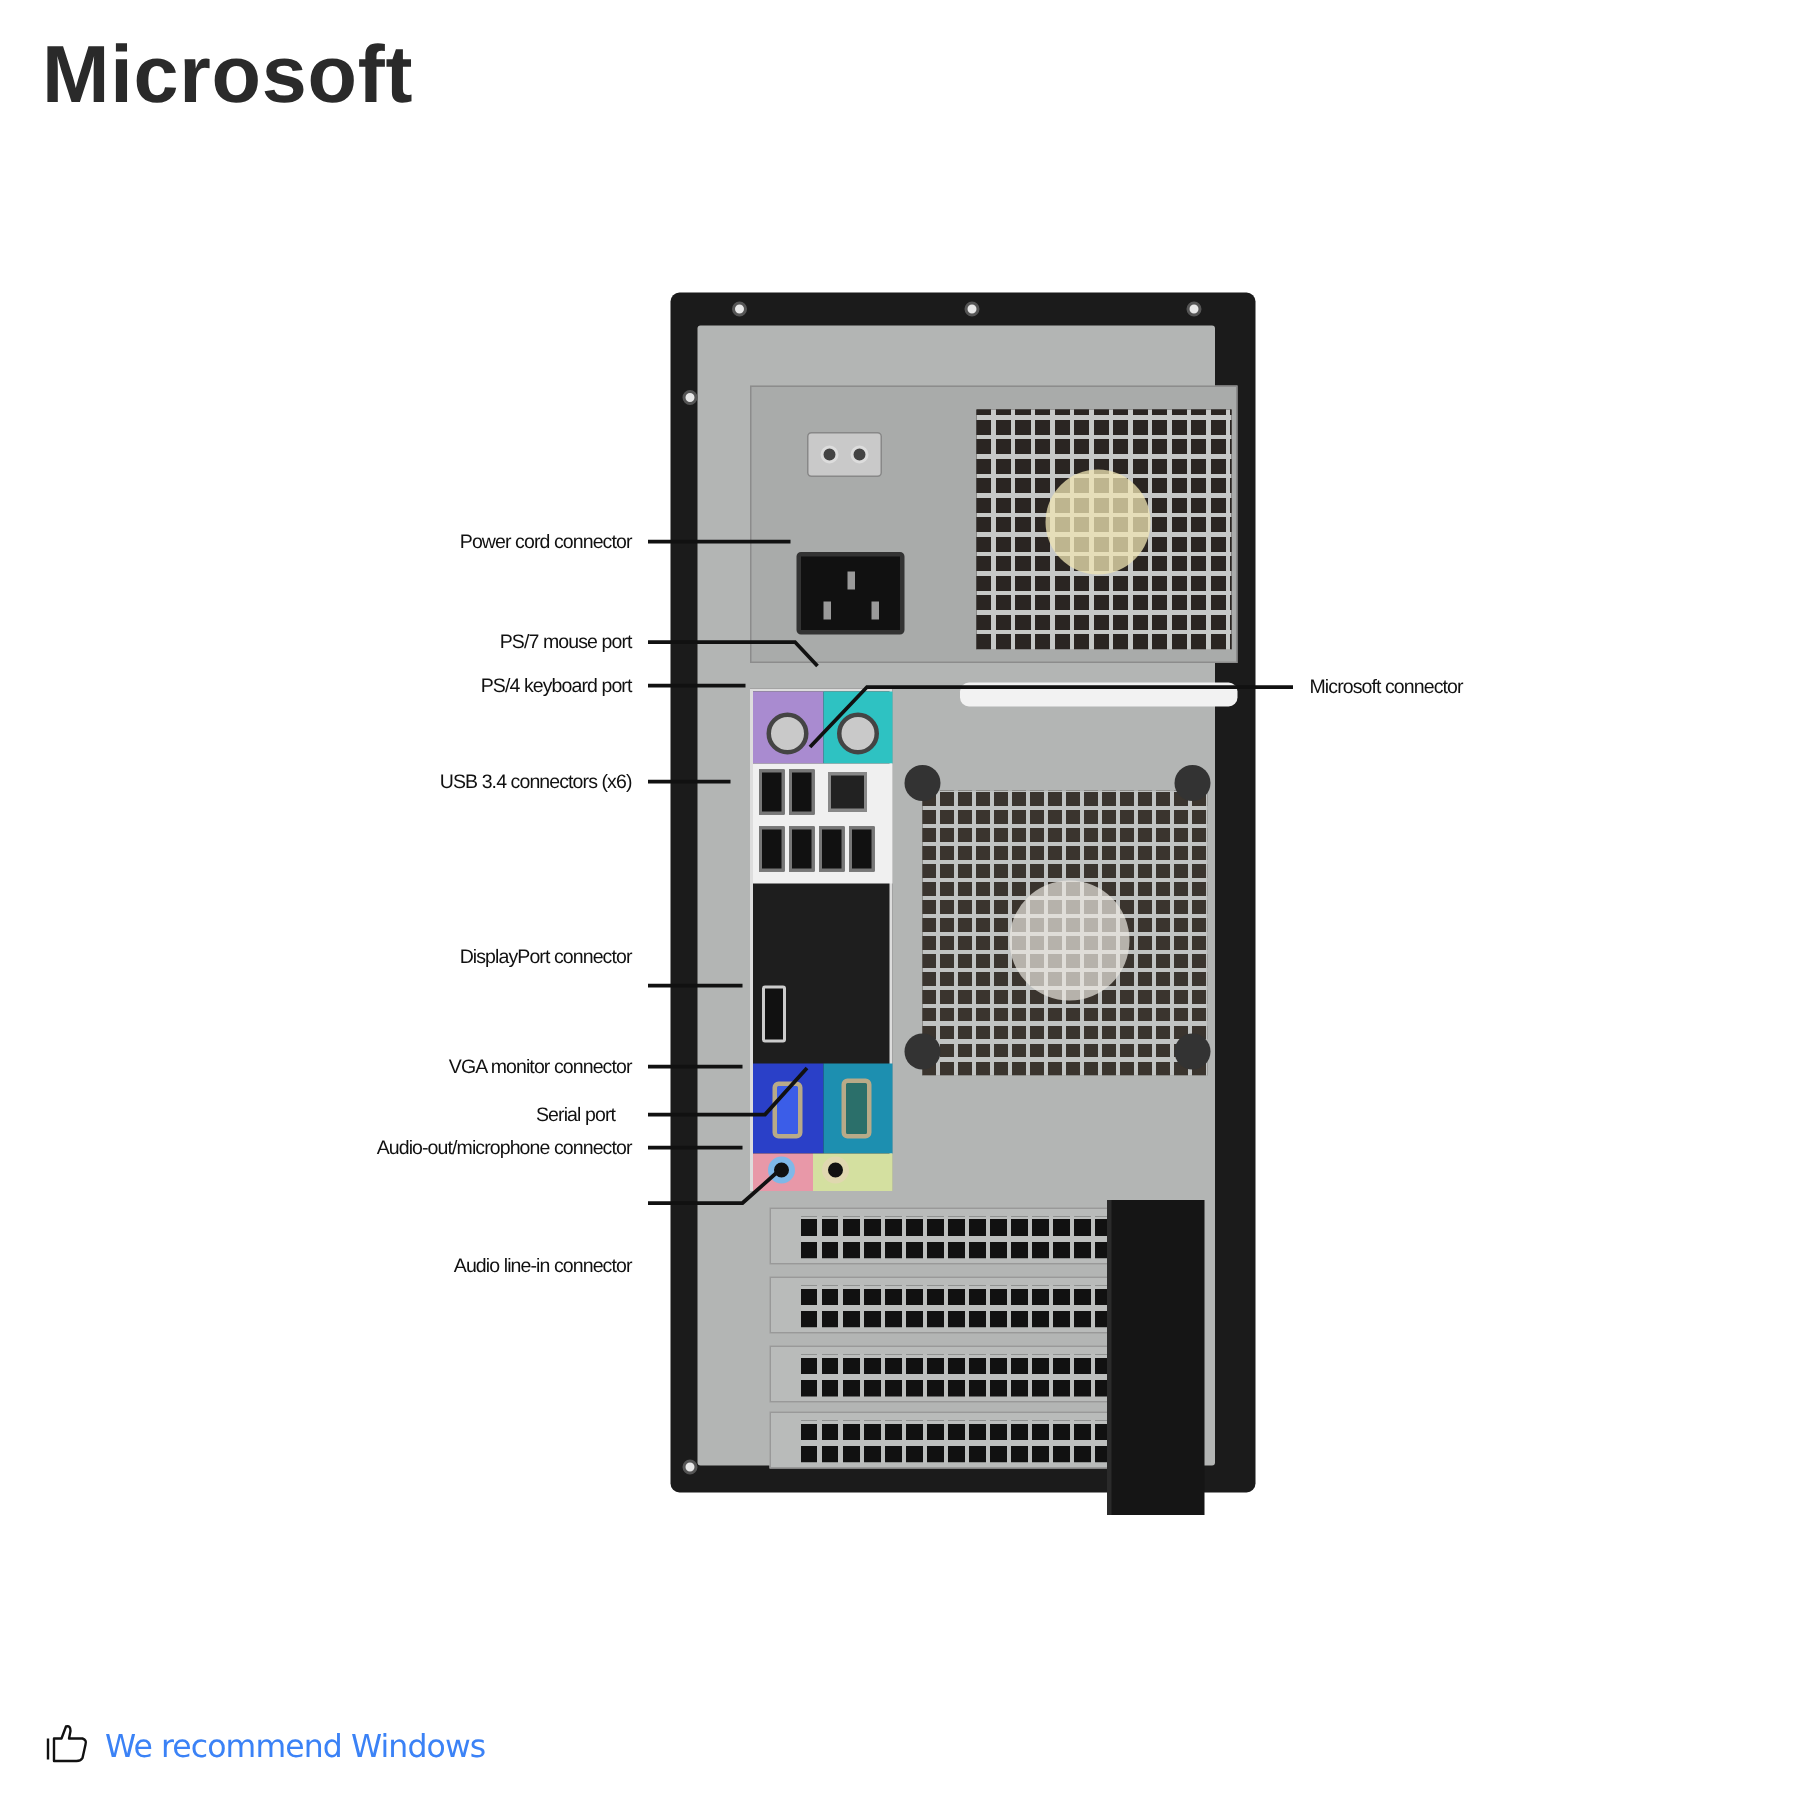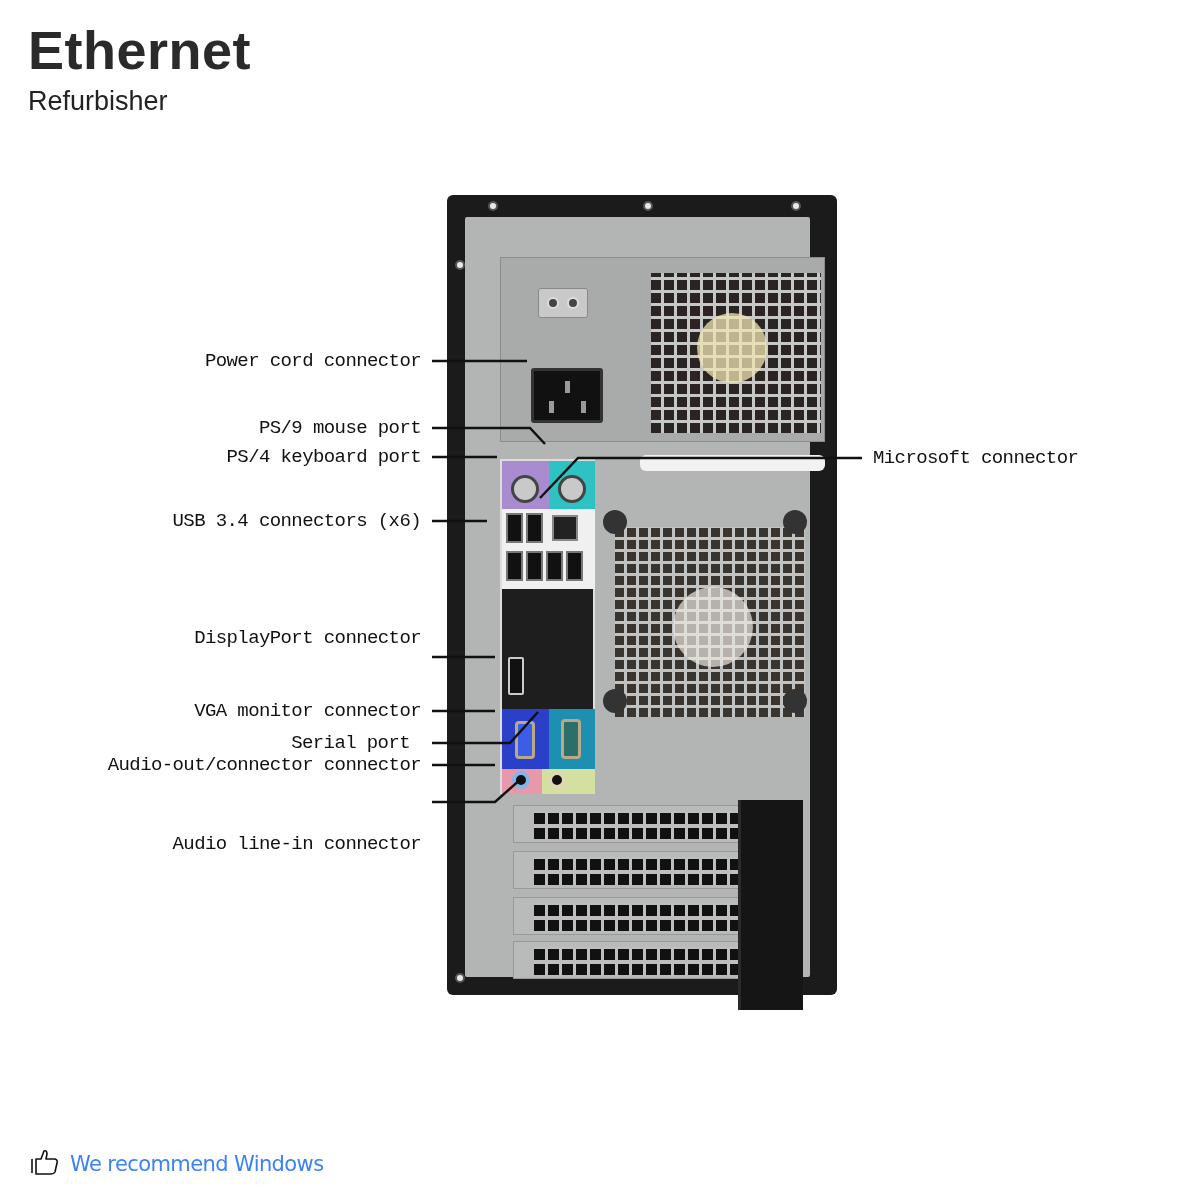--- a/index.html
+++ b/index.html
@@ -55,30 +55,29 @@
   .fan-hub { position: absolute; left: 208px; top: 370px; width: 80px; height: 80px; border-radius: 50%; background: rgba(235,232,225,0.7); z-index: 2; }
   .fan-pad { position: absolute; width: 24px; height: 24px; border-radius: 50%; background: #333; }
 
   .slot { position: absolute; left: 48px; width: 245px; height: 38px; background: #b9bbba; border: 1px solid #999; }
   .slot .holes { position: absolute; left: 20px; top: 5px; width: 210px; height: 28px; background:
       repeating-linear-gradient(90deg, #111 0 11px, #bdbfbe 11px 14px); }
   .slot .holes::after { content: ""; position: absolute; inset: 0; background: repeating-linear-gradient(0deg, transparent 0 11px, #bdbfbe 11px 15px); }
   .bracket { position: absolute; left: 273px; top: 583px; width: 65px; height: 210px; background: #151515; border-left: 3px solid #2a2a2a; }
 
   
-  .callout { position: absolute; font-family: Liberation Mono, monospace; font-size: 19px; line-height: 24px; color: #111; white-space: nowrap; letter-spacing: -0.6px; }
+  .callout { position: absolute; font-family: Liberation Sans, sans-serif; font-size: 13px; line-height: 24px; color: #111; white-space: nowrap; letter-spacing: -0.6px; }
   .callout.left { text-align: right; }
   svg.lines { position: absolute; left: 0; top: 0; width: 1200px; height: 1200px; pointer-events: none; }
 </style>
 </head>
 <body>
 
 <div class="brand">
-  <div class="ms">Ethernet</div>
-  <div class="ref">Refurbisher</div>
+  <div class="ms">Microsoft</div>
 </div>
 
 <div class="case">
   <div class="frame">
     <div class="psu">
       <div class="switch-plate">
           <span style="left:8px"></span>
           <span style="left:28px"></span>
         </div>
       <div class="power-socket">
@@ -161,27 +160,27 @@
     <polyline points="432,657 495,657"></polyline>
     <polyline points="432,711 495,711"></polyline>
     <polyline points="432,743 510,743 538,712"></polyline>
     <polyline points="432,765 495,765"></polyline>
     <polyline points="432,802 495,802 522,778"></polyline>
     <polyline points="862,458 578,458 540,498"></polyline>
   </g>
 </svg>
 
 <div class="callout left" style="right:779px; top:349px;">Power cord connector</div>
-<div class="callout left" style="right:779px; top:416px;">PS/9 mouse port</div>
+<div class="callout left" style="right:779px; top:416px;">PS/7 mouse port</div>
 <div class="callout left" style="right:779px; top:445px;">PS/4 keyboard port</div>
 <div class="callout left" style="right:779px; top:509px;">USB 3.4 connectors (x6)</div>
 <div class="callout left" style="right:779px; top:626px;">DisplayPort connector</div>
 <div class="callout left" style="right:779px; top:699px;">VGA monitor connector</div>
 <div class="callout left" style="right:790px; top:731px;">Serial port</div>
-<div class="callout left" style="right:779px; top:753px;">Audio-out/connector connector</div>
+<div class="callout left" style="right:779px; top:753px;">Audio-out/microphone connector</div>
 <div class="callout left" style="right:779px; top:806px;margin-top:26px;">Audio line-in connector</div>
 <div class="callout" style="left:873px; top:446px;">Microsoft connector</div>
 
 <div class="footer">
   <span>
     <svg width="30" height="28" viewBox="0 0 30 28">
       <g fill="none" stroke="#111" stroke-width="1.6" stroke-linejoin="round">
         <line x1="2" y1="11" x2="2" y2="25"></line>
         <path d="M6 11 L11 11 L14 3 Q17 2 17 6 L16 11 L25 11 Q28 12 27 15 L25 24 Q24 26 21 26 L6 26 Z"></path>
       </g>

